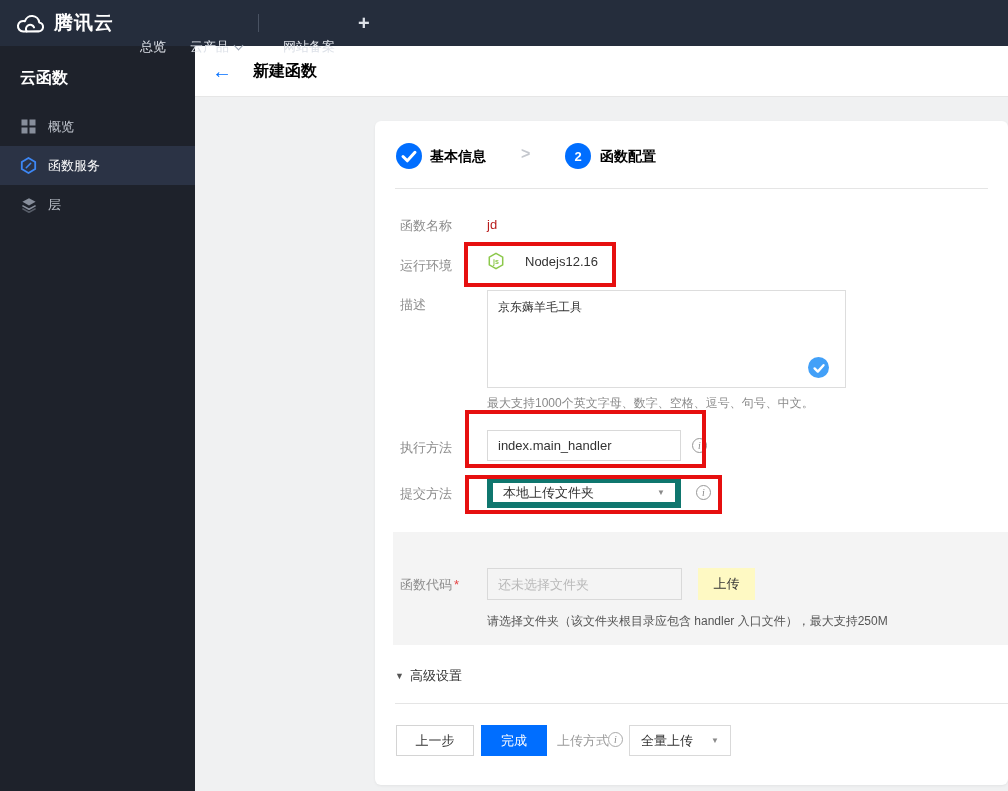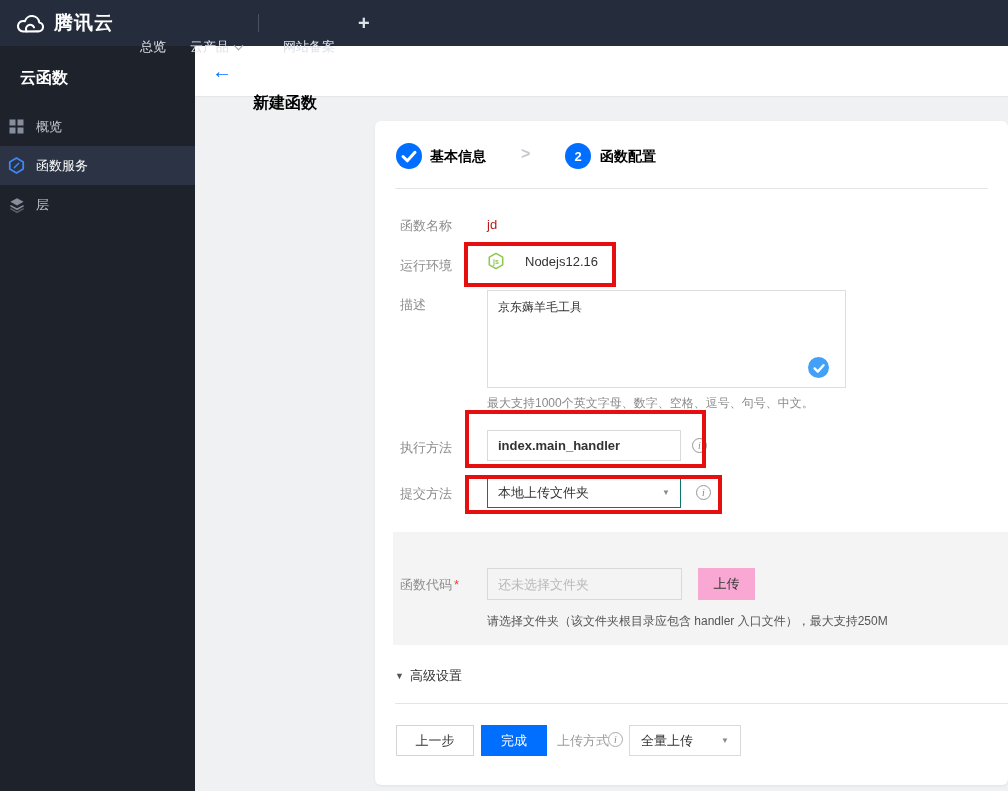--- a/index.html
+++ b/index.html
@@ -13,63 +13,63 @@
   .topbar { position:absolute; left:0; top:0; width:1008px; height:46px; background:#252d3c; z-index:30; }
   .logo { position:absolute; left:14px; top:0; height:46px; display:flex; align-items:center; gap:8px; cursor:pointer; }
   .logo-text { color:#fff; font-size:19px; font-weight:bold; letter-spacing:1px; }
   .topnav-item { position:absolute; top:0; height:46px; display:flex; align-items:center; color:#dde1e8; font-size:13px; cursor:pointer; gap:6px;margin-top:24px; }
   .topnav-caret { width:7px; height:7px; border-right:1.5px solid #9aa3b1; border-bottom:1.5px solid #9aa3b1; transform:rotate(45deg); margin-top:-4px; }
   .topnav-divider { position:absolute; left:258px; top:14px; width:1px; height:18px; background:#495262; }
   .topnav-plus { position:absolute; left:358px; top:0; height:46px; display:flex; align-items:center; color:#dde1e8; font-size:20px; font-weight:bold; cursor:pointer; }
   
   .sidebar { position:absolute; left:0; top:46px; width:195px; height:745px; background:#1e222b; z-index:20; }
   .sidebar-title { padding:22px 0 18px 20px; color:#fff; font-size:16px; font-weight:bold; }
-  .side-item { position:relative; height:39px; display:flex; align-items:center; padding-left:8px; gap:11px; color:#c3c8d1; font-size:13px; cursor:pointer; }
+  .side-item { position:relative; height:39px; display:flex; align-items:center; padding-left:20px; gap:11px; color:#c3c8d1; font-size:13px; cursor:pointer; }
   .side-item.active { background:#2b3345; color:#fff; }
   .side-icon { width:17px; height:17px; display:flex; align-items:center; justify-content:center; }
   
   .pagehead { position:absolute; left:195px; top:46px; width:813px; height:51px; background:#fff; border-bottom:1px solid #e6e6e6; z-index:10; }
   .back-arrow { position:absolute; left:17px; top:12px; color:#006eff; font-size:20px; font-weight:bold; cursor:pointer; line-height:26px; }
-  .pagehead-title { position:absolute; left:58px; top:15px; font-size:16px; font-weight:bold; color:#000;margin-top:32px; }
+  .pagehead-title { position:absolute; left:58px; top:15px; font-size:16px; font-weight:bold; color:#000; }
   
   .card { position:absolute; left:375px; top:121px; width:633px; height:664px; background:#fff; box-shadow:0 1px 3px rgba(0,0,0,.06);border-radius:6px; }
   
   .step-circle { position:absolute; width:26px; height:26px; border-radius:50%; background:#006eff; color:#fff; display:flex; align-items:center; justify-content:center; font-size:13px; font-weight:bold; }
   .step-label { position:absolute; font-size:14px; font-weight:bold; color:#000; }
   .step-chevron { position:absolute; left:146px; top:24px; color:#c5c8ce; font-size:16px; font-weight:bold; }
   .steps-divider { position:absolute; left:20px; right:20px; top:67px; height:1px; background:#e5e5e5; }
   
   .f-label { position:absolute; left:25px; font-size:13px; color:#8c8c8c; }
   .f-value { position:absolute; left:112px; font-size:13px; color:#b91c1c; }
   .runtime-wrap { position:absolute; left:112px; top:131px; display:flex; align-items:center; gap:20px; font-size:13px; color:#333; }
   .desc-box { position:absolute; left:112px; top:169px; width:359px; height:98px; border:1px solid #ddd; background:#fff; font-family:"Liberation Sans","DejaVu Sans",sans-serif; font-size:12px; color:#333; padding:8px 10px; resize:none; outline:none; }
   .desc-check { position:absolute; left:433px; top:236px; width:21px; height:21px; border-radius:50%; background:#42a0f8; display:flex; align-items:center; justify-content:center; }
   .hint { position:absolute; font-size:12px; color:#8a8a8a; }
   .text-input { position:absolute; left:112px; width:194px; height:31px; border:1px solid #d9d9d9; background:#fff; padding:0 10px; font-size:13px; color:#333; outline:none; font-family:"Liberation Sans","DejaVu Sans",sans-serif; }
-  .select-box { position:absolute; left:112px; top:356px; width:194px; height:31px; border:1px solid #0f766e; background:#fff; display:flex; align-items:center; padding:0 10px; font-size:13px; color:#333; cursor:pointer; }
+  .select-box { position:absolute; left:112px; top:356px; width:194px; height:31px; border:6px solid #0f766e; background:#fff; display:flex; align-items:center; padding:0 10px; font-size:13px; color:#333; cursor:pointer; }
   .select-caret { margin-left:auto; font-size:8px; color:#8a8a8a; }
   .info-icon { position:absolute; width:15px; height:15px; border:1px solid #979797; border-radius:50%; color:#8a8a8a; font-size:10px; font-style:italic; font-family:"Liberation Serif","DejaVu Serif",serif; display:flex; align-items:center; justify-content:center; cursor:pointer; background:#fff; }
   
   .redbox { position:absolute; border:4px solid #e60f0f; pointer-events:none; z-index:5; }
   
   .code-section { position:absolute; left:18px; top:411px; width:615px; height:113px; background:#f4f4f4; }
   .code-label { position:absolute; left:7px; top:44px; font-size:13px; color:#8c8c8c; }
   .req { color:#e54545; margin-left:2px; }
   .code-input { position:absolute; left:94px; top:36px; width:195px; height:32px; border:1px solid #d9d9d9; background:#f4f4f4; padding:8px 10px; font-size:13px; color:#333; outline:none; font-family:"Liberation Sans","DejaVu Sans",sans-serif; }
   .code-input::placeholder { color:#b9b9b9; }
-  .upload-btn { position:absolute; left:305px; top:36px; width:57px; height:32px; background:#f9a8d4; border:none; font-size:13px; color:#333; cursor:pointer; font-family:Liberation Serif, serif; }
+  .upload-btn { position:absolute; left:305px; top:36px; width:57px; height:32px; background:#fef9c3; border:none; font-size:13px; color:#333; cursor:pointer; font-family:Liberation Serif, serif; }
   .code-hint { position:absolute; left:94px; top:81px; font-size:12px; color:#555; white-space:nowrap; }
   
   .advanced { position:absolute; left:20px; top:546px; display:flex; align-items:center; gap:6px; font-size:13px; color:#333; cursor:pointer; }
   .adv-caret { font-size:9px; color:#555; }
   .footer-divider { position:absolute; left:20px; right:0; top:582px; height:1px; background:#e5e5e5; }
   .btn-prev { position:absolute; left:21px; top:604px; width:78px; height:31px; background:#fff; border:1px solid #d4d4d4; font-size:13px; color:#333; cursor:pointer; font-family:"Liberation Sans","DejaVu Sans",sans-serif; }
   .btn-finish { position:absolute; left:106px; top:604px; width:66px; height:31px; background:#006eff; border:none; font-size:13px; color:#fff; cursor:pointer; font-family:"Liberation Sans","DejaVu Sans",sans-serif; }
   .upload-mode-label { position:absolute; left:182px; top:611px; font-size:13px; color:#9b9b9b; }
-  .mode-select { position:absolute; left:254px; top:604px; width:112px; height:31px; border:1px solid #d9d9d9; background:#fff; display:flex; align-items:center; padding:0 11px; font-size:13px; color:#333; cursor:pointer; }
+  .mode-select { position:absolute; left:254px; top:604px; width:102px; height:31px; border:1px solid #d9d9d9; background:#fff; display:flex; align-items:center; padding:0 11px; font-size:13px; color:#333; cursor:pointer; }
 </style>
 </head>
 <body>
 
 <div class="topbar">
   <div class="logo">
     <svg width="32" height="23" viewBox="0 0 34 24">
       <path d="M10,20.5 a5.6,5.6 0 1 1 1.6,-10.9 a7.8,7.8 0 0 1 15.2,1.3 a4.7,4.7 0 0 1 -1.4,9.4 z" fill="none" stroke="#ffffff" stroke-width="2.2" stroke-linejoin="round"></path>
       <path d="M13.5,20.5 a4.5,4.5 0 1 1 7.8,-4.4" fill="none" stroke="#ffffff" stroke-width="2.2" stroke-linecap="round"></path>
     </svg>
@@ -162,21 +162,21 @@
   <span class="f-label" style="top:175px;">描述</span>
   <textarea class="desc-box" style="">京东薅羊毛工具</textarea>
   <div class="desc-check">
     <svg width="20" height="20" viewBox="0 0 20 20">
       <polyline points="5.6,10.4 8.8,13.6 14.5,7.2" fill="none" stroke="#ffffff" stroke-width="2.4" stroke-linecap="round" stroke-linejoin="round"></polyline>
     </svg>
   </div>
   <span class="hint" style="left:112px; top:274px;">最大支持1000个英文字母、数字、空格、逗号、句号、中文。</span>
 
   <span class="f-label" style="top:318px;">执行方法</span>
-  <input class="text-input" style="top: 309px; font-weight: bold;" value="index.main_handler">
+  <input class="text-input" style="top: 309px;" value="index.main_handler">
   <span class="info-icon" style="left:317px; top:317px;">i</span>
   <div class="redbox" style="left:90px; top:289px; width:241px; height:58px;"></div>
 
   <span class="f-label" style="top:364px;">提交方法</span>
   <div class="select-box">
     <span>本地上传文件夹</span>
     <span class="select-caret">▼</span>
   </div>
   <span class="info-icon" style="left:321px; top:364px;">i</span>
   <div class="redbox" style="left:90px; top:354px; width:257px; height:39px;"></div>

